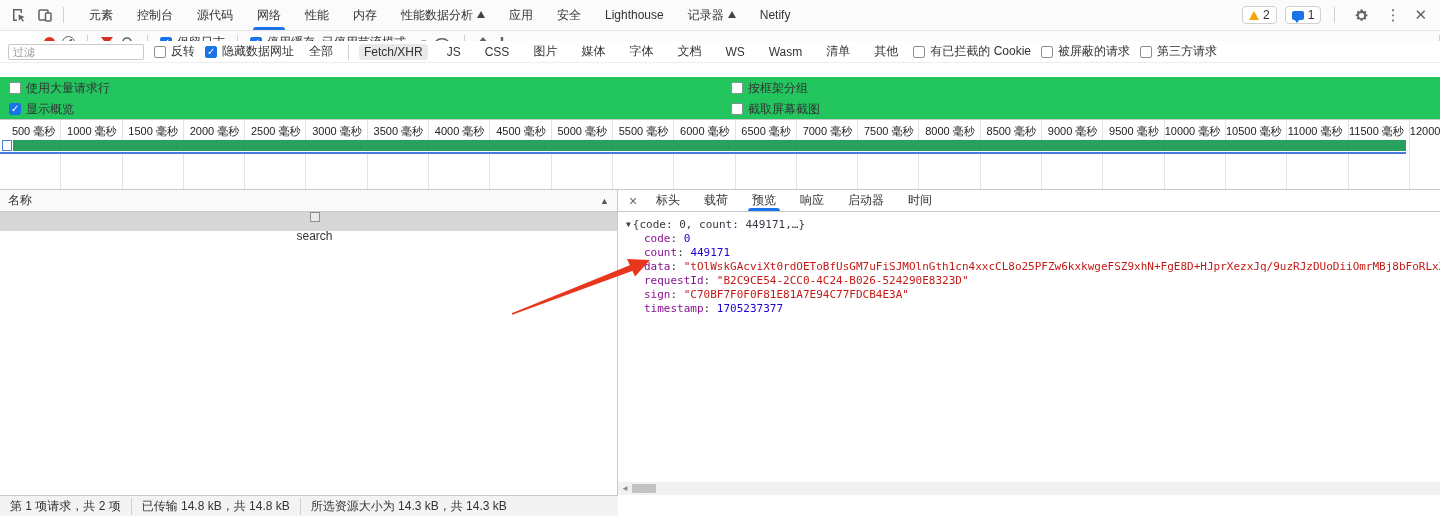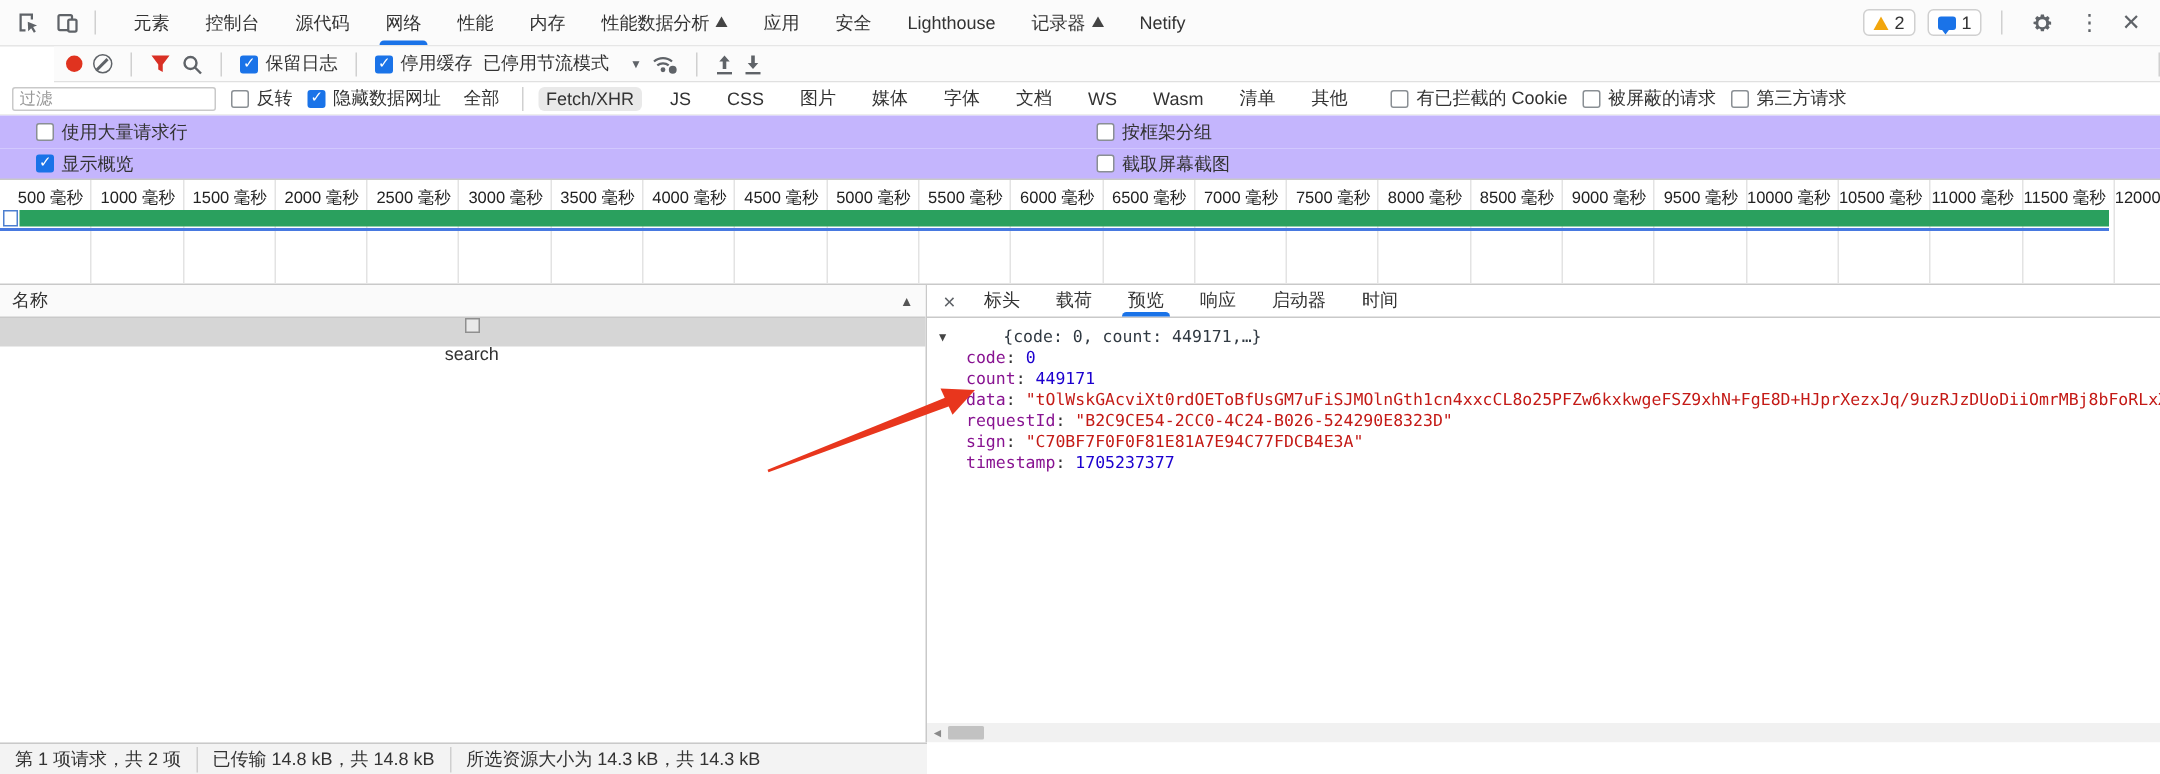--- a/index.html
+++ b/index.html
@@ -32,29 +32,29 @@
   .clear-icon { width:13px; height:13px; border:1.5px solid #5f6368; border-radius:50%; position:relative; cursor:pointer; flex:0 0 auto; }
   .clear-icon::after { content:""; position:absolute; left:0px; top:4.5px; width:10px; height:1.5px; background:#5f6368; transform:rotate(-45deg); }
   .chk-label { display:flex; align-items:center; gap:5px; cursor:pointer; white-space:nowrap; }
   .cb { width:12px; height:12px; border:1px solid #8a8f94; border-radius:2px; background:#fff; display:inline-block; flex:0 0 auto; position:relative; }
   .cb.on { background:#1a73e8; border-color:#1a73e8; }
   .cb.on::after { content:"✓"; position:absolute; left:1px; top:-1px; color:#fff; font-size:10px; line-height:12px; }
   .dd { display:flex; align-items:center; gap:14px; color:#333; cursor:pointer; white-space:nowrap; }
   .dd-arrow { font-size:8px; color:#5f6368; }
 
   
-  .filter-bar { top:55px; height:22px; background:#fff; border-bottom:1px solid #ededed; padding:0 8px; gap:10px; }
+  .filter-bar { top:41px; height:22px; background:#fff; border-bottom:1px solid #ededed; padding:0 8px; gap:10px; }
   .filter-input { width:136px; height:16px; border:1px solid #c9c9c9; border-radius:2px; background:#fff; font-size:11px; padding:0 4px; color:#333; font-family:"Liberation Sans",sans-serif; }
   .filter-input::placeholder { color:#9a9a9a; }
   .pills { display:flex; align-items:center; gap:14px; }
   .pill { padding:1px 5px; border-radius:4px; cursor:pointer; white-space:nowrap; }
   .pill.active { background:#e9e9e9; }
 
   
-  .opt-row { height:22px; background:#c4b5fd; padding:0 24px; }
+  .opt-row { height:22px; background:#22c55e; padding:0 9px; }
   .opt-row-1 { top:77px; }
   .opt-row-2 { top:99px; height:21px; border-bottom:1px solid #c9c9c9; }
   .opt-right { position:absolute; left:731px; }
 
   
   .overview { top:120px; height:70px; border-bottom:1px solid #c9c9c9; background:#fff; overflow:hidden; align-items:center; }
   .tcell { flex:0 0 61.3px; border-right:1px solid #e3e3e3; font-size:11px; color:#222; text-align:right; padding:4px 5px 0 0; white-space:nowrap; overflow:hidden; }
   .ov-chip { position:absolute; left:2px; top:20px; width:10px; height:11px; background:#fff; border:1px solid #4d7fd0; }
   .ov-bar { position:absolute; left:13px; top:20px; width:1393px; height:11px; background:#2aa05e; }
   .ov-loadline { position:absolute; left:0; top:32px; width:1406px; height:2px; background:#4879e0; }
@@ -68,21 +68,21 @@
   .res-icon { width:10px; height:10px; border:1px solid #8f8f8f; background:#e9e9e9; flex:0 0 auto; }
 
   .right-panel { flex:1; background:#fff; position:relative; overflow:hidden; }
   .detail-tabs { height:22px; border-bottom:1px solid #c9c9c9; display:flex; align-items:stretch; padding-left:4px; }
   .close-x { width:22px; display:flex; align-items:center; justify-content:center; color:#5f6368; font-size:14px; cursor:pointer; }
   .dtab { position:relative; display:flex; align-items:center; padding:0 12px; cursor:pointer; white-space:nowrap; }
   .dtab.active::after { content:""; position:absolute; left:8px; right:8px; bottom:0; height:3px; background:#1a73e8; border-radius:3px 3px 0 0; }
 
   .preview { padding:6px 0 0 8px; font-family:"DejaVu Sans Mono", monospace; font-size:11px; line-height:14px; white-space:nowrap; }
   .tri { display:inline-block; font-size:8px; color:#444; margin-right:2px; vertical-align:1px; cursor:pointer; }
-  .psummary { color:#303942;margin-left:36px; }
+  .psummary { color:#303942; }
   .pline { padding-left:18px; }
   .pkey { color:#881391; }
   .pline.number .pval { color:#1c00cf; }
   .pline.string .pval { color:#c41a16; }
 
   
   .hscroll { position:absolute; left:0; right:0; bottom:0; height:13px; background:#f1f1f1; display:flex; align-items:center; }
   .hs-arrow { width:14px; text-align:center; font-size:8px; color:#8a8a8a; cursor:pointer; }
   .hs-thumb { width:24px; height:9px; background:#c2c2c2; border-radius:1px; cursor:pointer; }
 
@@ -262,21 +262,21 @@
       <span class="pill">CSS</span>
       <span class="pill">图片</span>
       <span class="pill">媒体</span>
       <span class="pill">字体</span>
       <span class="pill">文档</span>
       <span class="pill">WS</span>
       <span class="pill">Wasm</span>
       <span class="pill">清单</span>
       <span class="pill">其他</span>
     </div>
-  <label class="chk-label" style="margin-left:14px;">
+  <label class="chk-label" style="margin-left:0;">
     <span class="cb"></span>
     <span>有已拦截的 Cookie</span>
   </label>
   <label class="chk-label">
     <span class="cb"></span>
     <span>被屏蔽的请求</span>
   </label>
   <label class="chk-label">
     <span class="cb"></span>
     <span>第三方请求</span>

